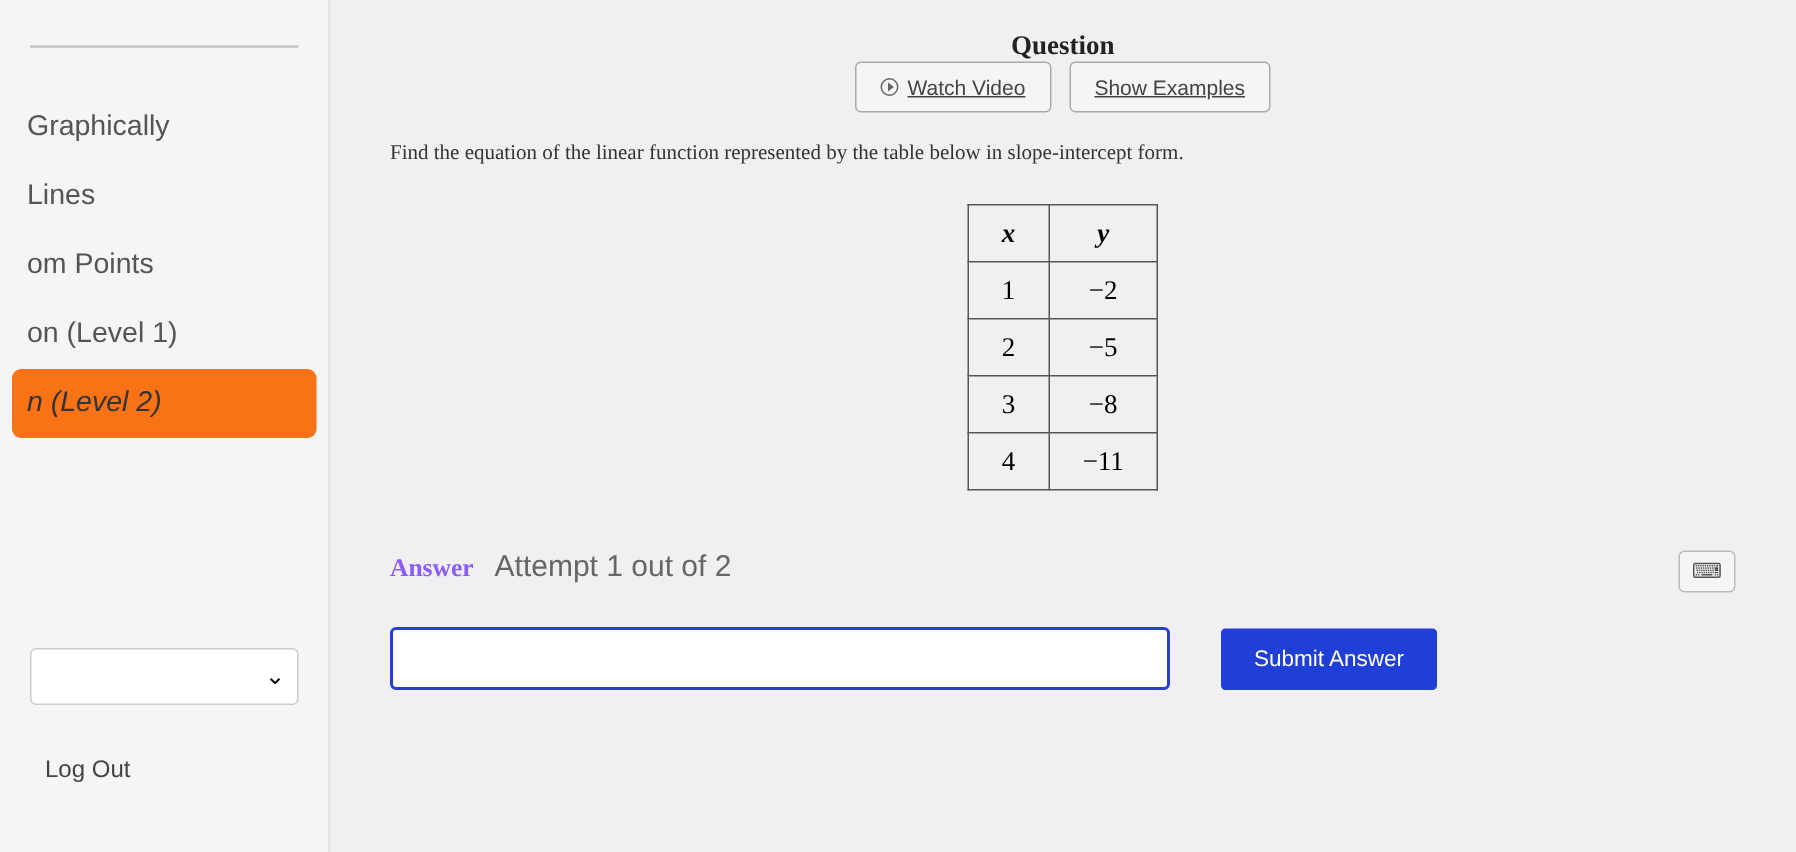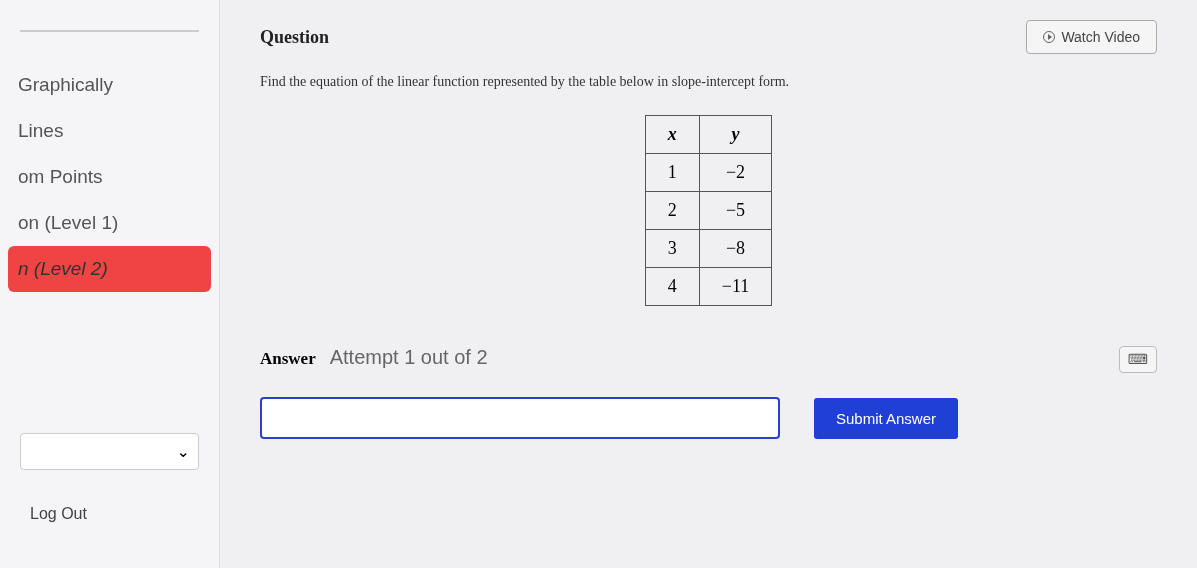--- a/index.html
+++ b/index.html
@@ -24,21 +24,21 @@
     margin: 10px 20px 30px 20px;
   }
   .sidebar-item {
     padding: 12px 18px;
     color: #555;
     font-size: 19px;
     cursor: pointer;
     font-family: -apple-system, Arial, sans-serif;
   }
   .sidebar-item.active {
-    background: #ef4444;
+    background: #f97316;
     color: #333;
     border-radius: 6px;
     margin: 0 8px;
     padding-left: 10px;
     font-style: italic;
   }
   .sidebar-spacer { flex: 1; }
   .sidebar-dropdown {
     margin: 20px;
     padding: 8px;
@@ -61,20 +61,21 @@
     flex: 1;
     padding: 20px 40px 30px 40px;
     background: #f0f0f3;
     position: relative;
   }
   .header-row {
     display: flex;
     align-items: center;
     justify-content: space-between;
     margin-bottom: 20px;
+    flex-direction: column;
   }
   .question-label {
     font-weight: bold;
     font-size: 18px;
     color: #222;
   }
   .header-buttons {
     display: flex;
     gap: 12px;
   }
@@ -83,20 +84,21 @@
     background: #f5f5f5;
     padding: 8px 16px;
     border-radius: 4px;
     font-size: 14px;
     color: #444;
     cursor: pointer;
     font-family: -apple-system, Arial, sans-serif;
     display: flex;
     align-items: center;
     gap: 6px;
+    text-decoration: underline;
   }
   .prompt {
     font-size: 14px;
     color: #333;
     margin-bottom: 25px;
     font-family: Georgia, serif;
   }
   .table-wrap {
     display: flex;
     justify-content: center;
@@ -118,21 +120,21 @@
   }
   .answer-row {
     display: flex;
     align-items: baseline;
     gap: 14px;
     margin-bottom: 28px;
   }
   .answer-label {
     font-weight: bold;
     font-size: 17px;
-    color: #000000;
+    color: #8b5cf6;
   }
   .attempt-label {
     font-size: 20px;
     color: #666;
     font-family: -apple-system, Arial, sans-serif;
   }
   .keyboard-icon {
     position: absolute;
     right: 40px;
     border: 1px solid #bbb;
@@ -201,20 +203,23 @@
 </div>
 
 <div class="main">
   <div class="header-row">
     <div class="question-label">Question</div>
     <div class="header-buttons">
       <button class="outline-btn">
         <span class="play-icon"></span>
         <span>Watch Video</span>
       </button>
+      <button class="outline-btn">
+        <span>Show Examples</span>
+      </button>
     </div>
   </div>
 
   <div class="prompt">Find the equation of the linear function represented by the table below in slope-intercept form.</div>
 
   <div class="table-wrap">
     <table class="data">
       <tbody>
           <tr>
         <th>x</th>

